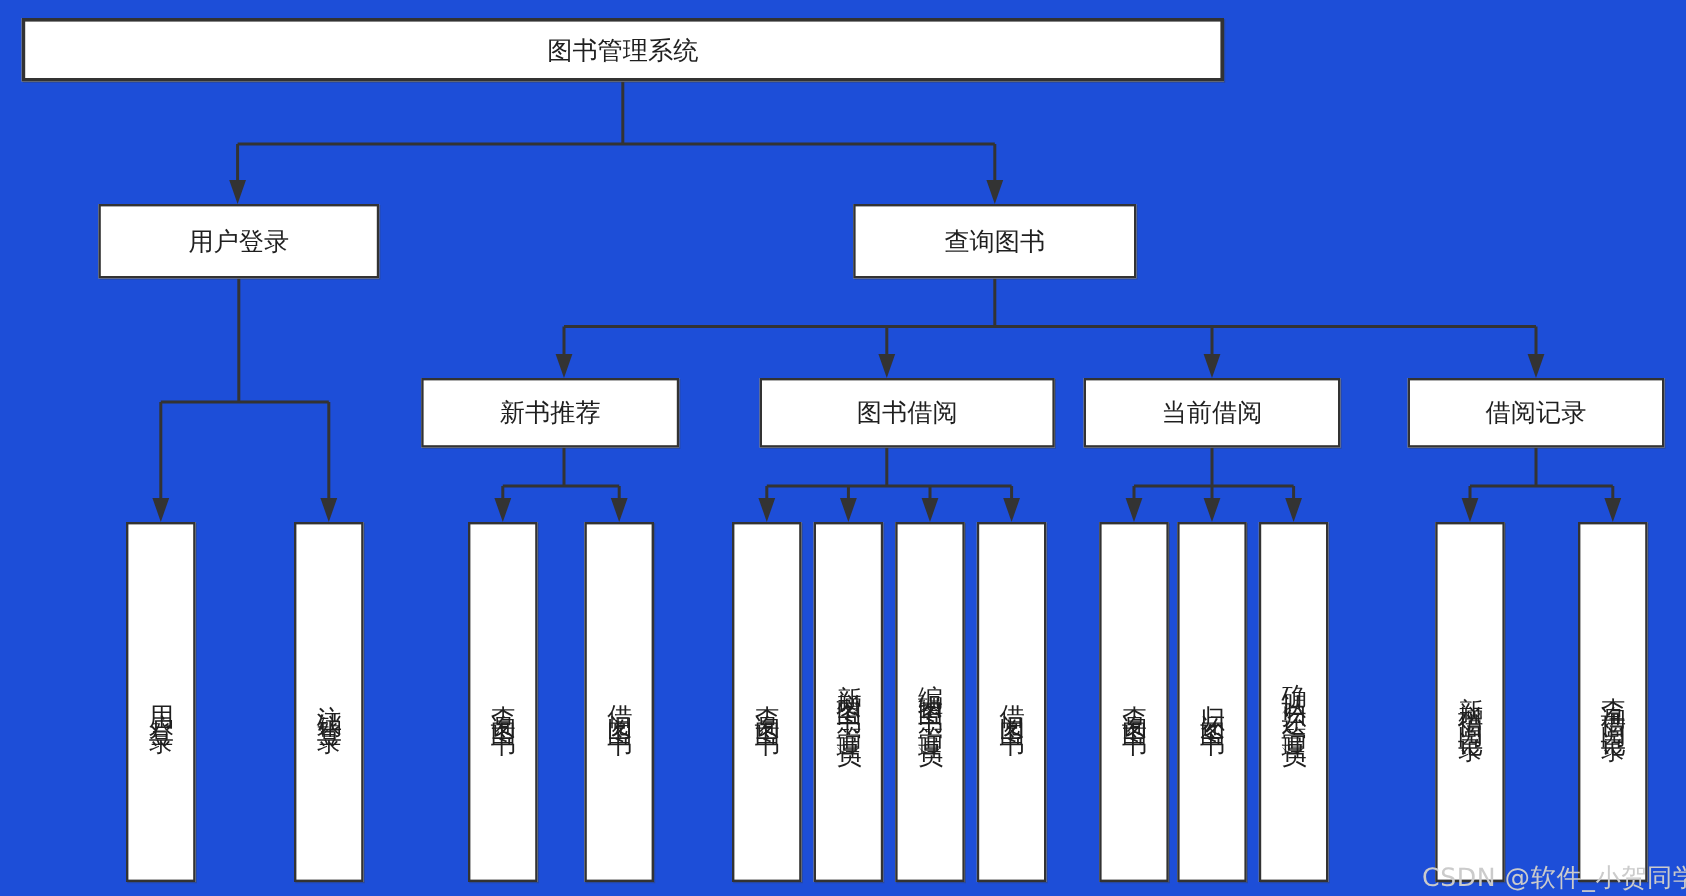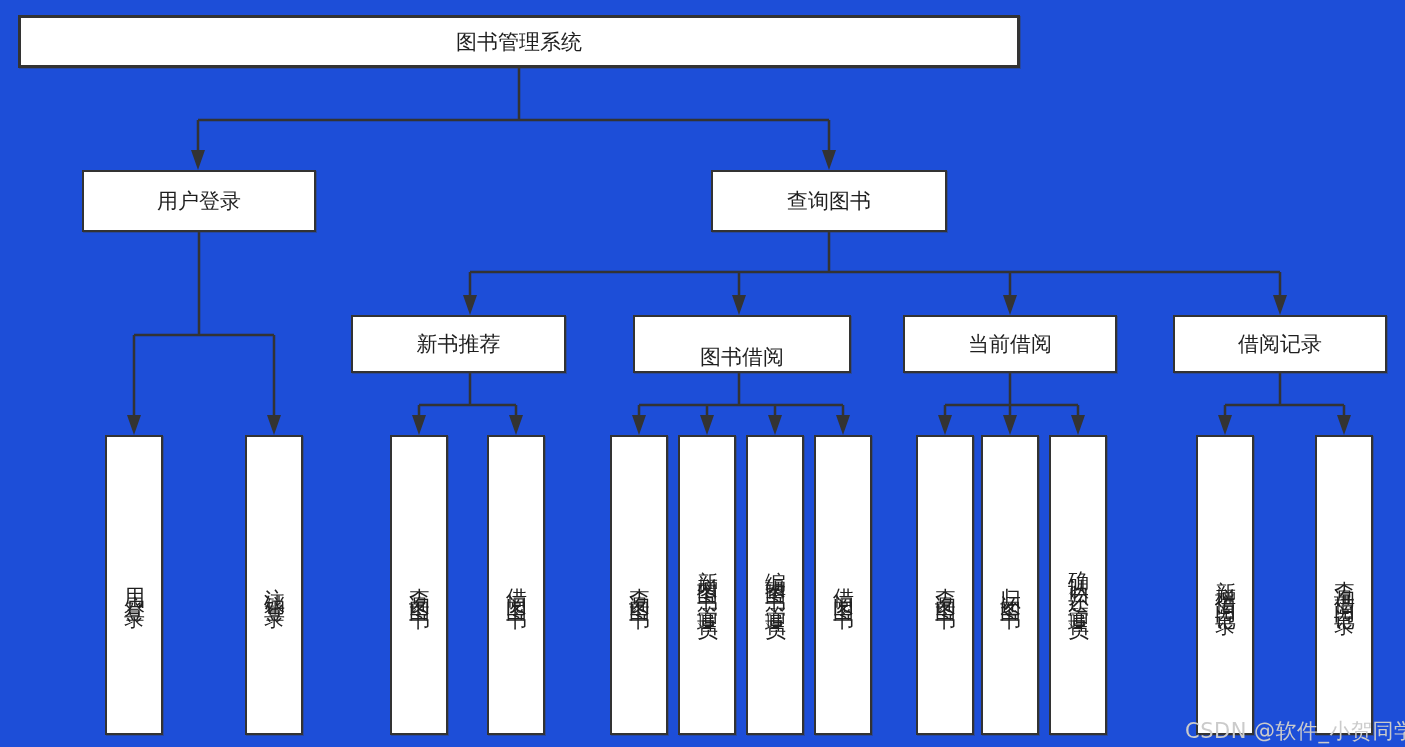--- a/index.html
+++ b/index.html
@@ -113,21 +113,21 @@
   <div class="node branch" style="left:82px; top:170px; width:234px; height:62px;">
     <span>用户登录</span>
   </div>
   <div class="node branch" style="left:711px; top:170px; width:236px; height:62px;">
     <span>查询图书</span>
   </div>
 
   <div class="node branch" style="left:351px; top:315px; width:215px; height:58px;">
     <span>新书推荐</span>
   </div>
-  <div class="node branch" style="left:633px; top:315px; width:218px; height:58px;align-items:flex-end;">
+  <div class="node branch" style="left:633px; top:315px; width:246px; height:58px;">
     <span>图书借阅</span>
   </div>
   <div class="node branch" style="left:903px; top:315px; width:214px; height:58px;justify-content:center;">
     <span>当前借阅</span>
   </div>
   <div class="node branch" style="left:1173px; top:315px; width:214px; height:58px;">
     <span>借阅记录</span>
   </div>
 
   <div class="node leaf" style="left:105px;">

